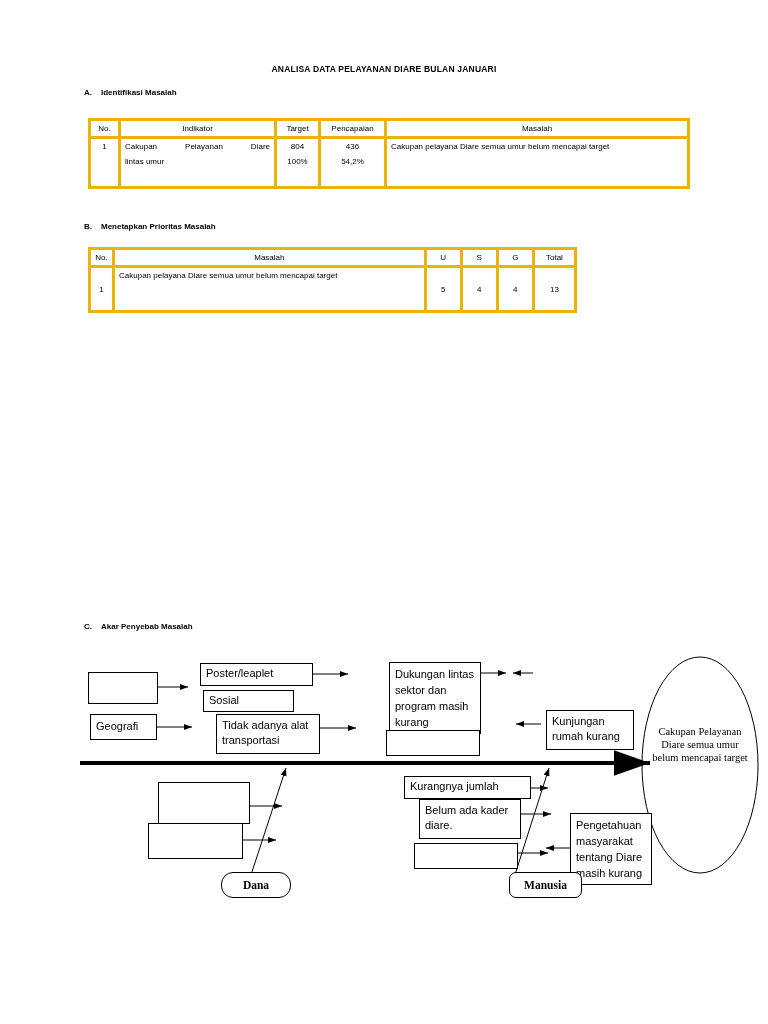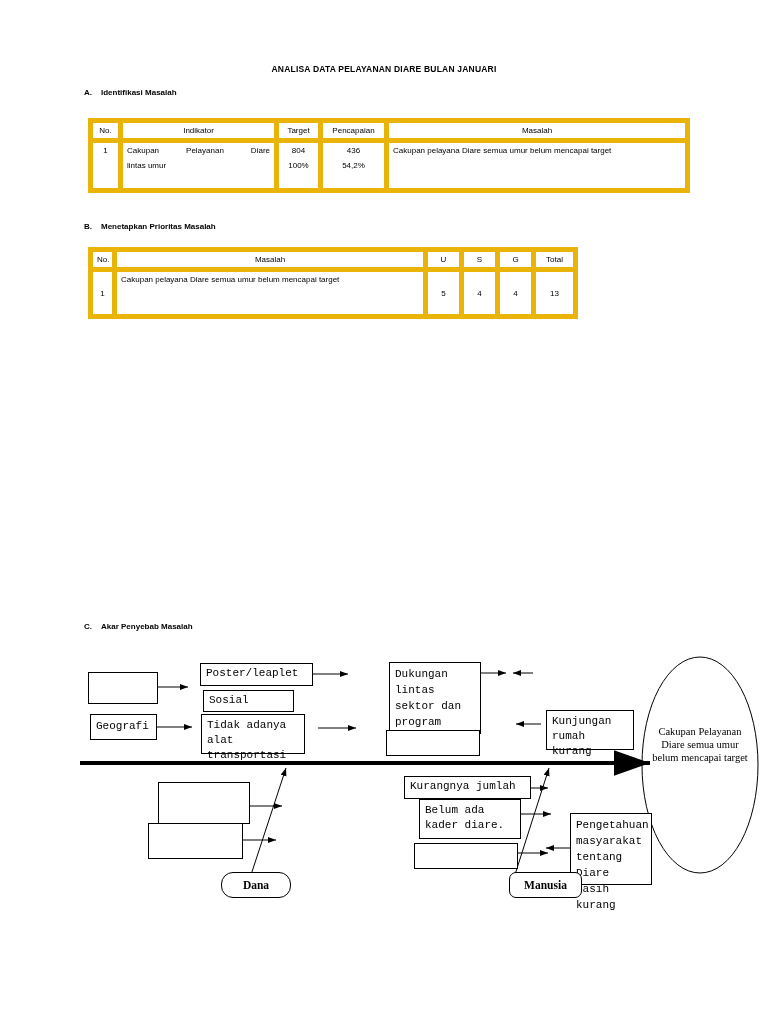--- a/index.html
+++ b/index.html
@@ -29,21 +29,21 @@
   .section-label .letter{display:inline-block;width:17px;}
 
   
   table.doc-table{
     position:absolute;
     border-collapse:collapse;
     font-size:8px;
     table-layout:fixed;
   }
   table.doc-table td,table.doc-table th{
-    border:5px solid #eab308;
+    border:3px solid #eab308;
     padding:3px 4px;
     vertical-align:top;
     font-weight:normal;
   }
   table.doc-table th{text-align:center;vertical-align:middle;}
   .c-center{text-align:center;}
   .c-just{text-align:justify;text-align-last:justify;}
 
   
   #table-a{left:88px;top:118px;width:602px;}
@@ -62,21 +62,21 @@
 
   
   #fishbone{
     position:absolute;left:0;top:640px;width:768px;height:290px;
   }
   #fishbone svg{position:absolute;left:0;top:0;}
   .fb-box{
     position:absolute;
     border:1px solid #000;
     background:#fff;
-    font-family:Liberation Mono, monospace;
+    font-family:Liberation Sans, sans-serif;
     font-size:11px;
     line-height:13.5px;
     padding:3px 5px;
     box-sizing:border-box;
     color:#000;
   }
   .fb-box.empty{padding:0;}
   .fb-label{
     position:absolute;
     border:1px solid #000;
@@ -238,21 +238,21 @@
     </svg>
 
     <div class="fb-box empty" style="left:88px;top:32px;width:70px;height:32px;"></div>
 
     <div class="fb-box" style="left:90px;top:74px;width:67px;height:26px;padding-top:5px;">Geografi</div>
 
     <div class="fb-box" style="left:200px;top:23px;width:113px;height:23px;">Poster/leaplet</div>
 
     <div class="fb-box" style="left:203px;top:50px;width:91px;height:22px;">Sosial</div>
 
-    <div class="fb-box" style="left:201px;top:74px;width:104px;height:40px;line-height:15px;">Tidak adanya alat transportasi</div>
+    <div class="fb-box" style="left:216px;top:74px;width:104px;height:40px;line-height:15px;">Tidak adanya alat transportasi</div>
 
     <div class="fb-box" style="left:389px;top:22px;width:92px;height:72px;line-height:16px;">Dukungan lintas sektor dan program masih kurang</div>
 
     <div class="fb-box empty" style="left:386px;top:90px;width:94px;height:26px;"></div>
 
     <div class="fb-box" style="left:546px;top:70px;width:88px;height:40px;line-height:15px;">Kunjungan rumah kurang</div>
 
     <div class="fb-box empty" style="left:158px;top:142px;width:92px;height:42px;"></div>
 
     <div class="fb-box empty" style="left:148px;top:183px;width:95px;height:36px;"></div>

